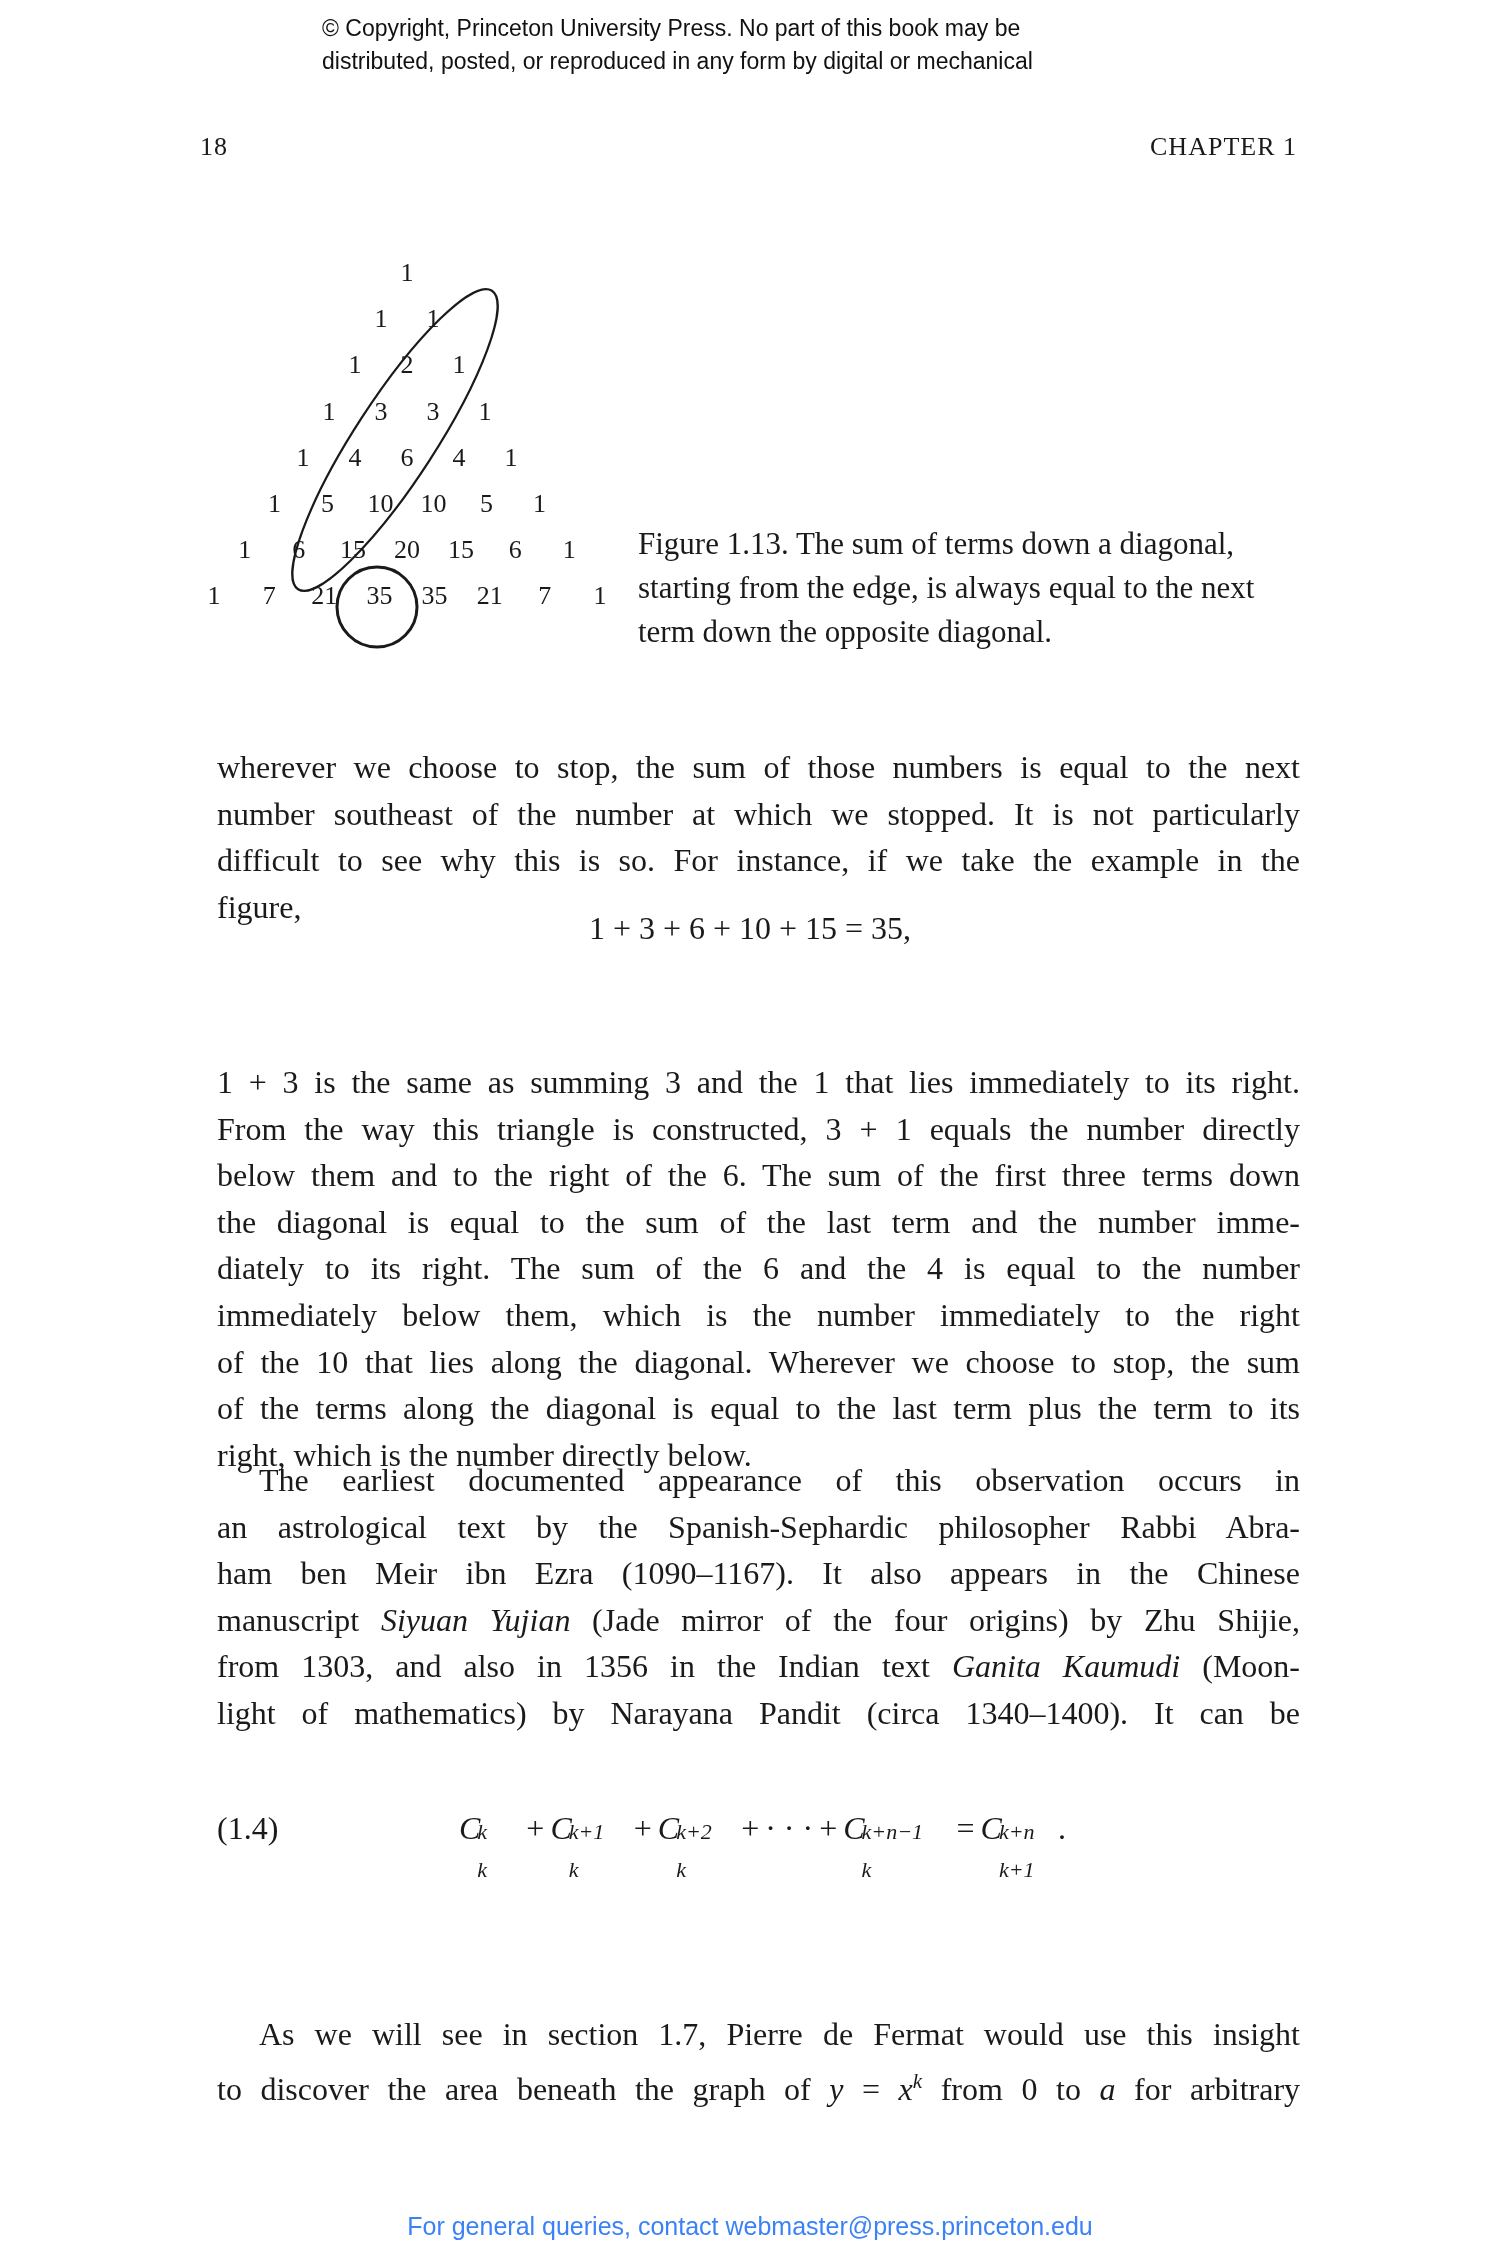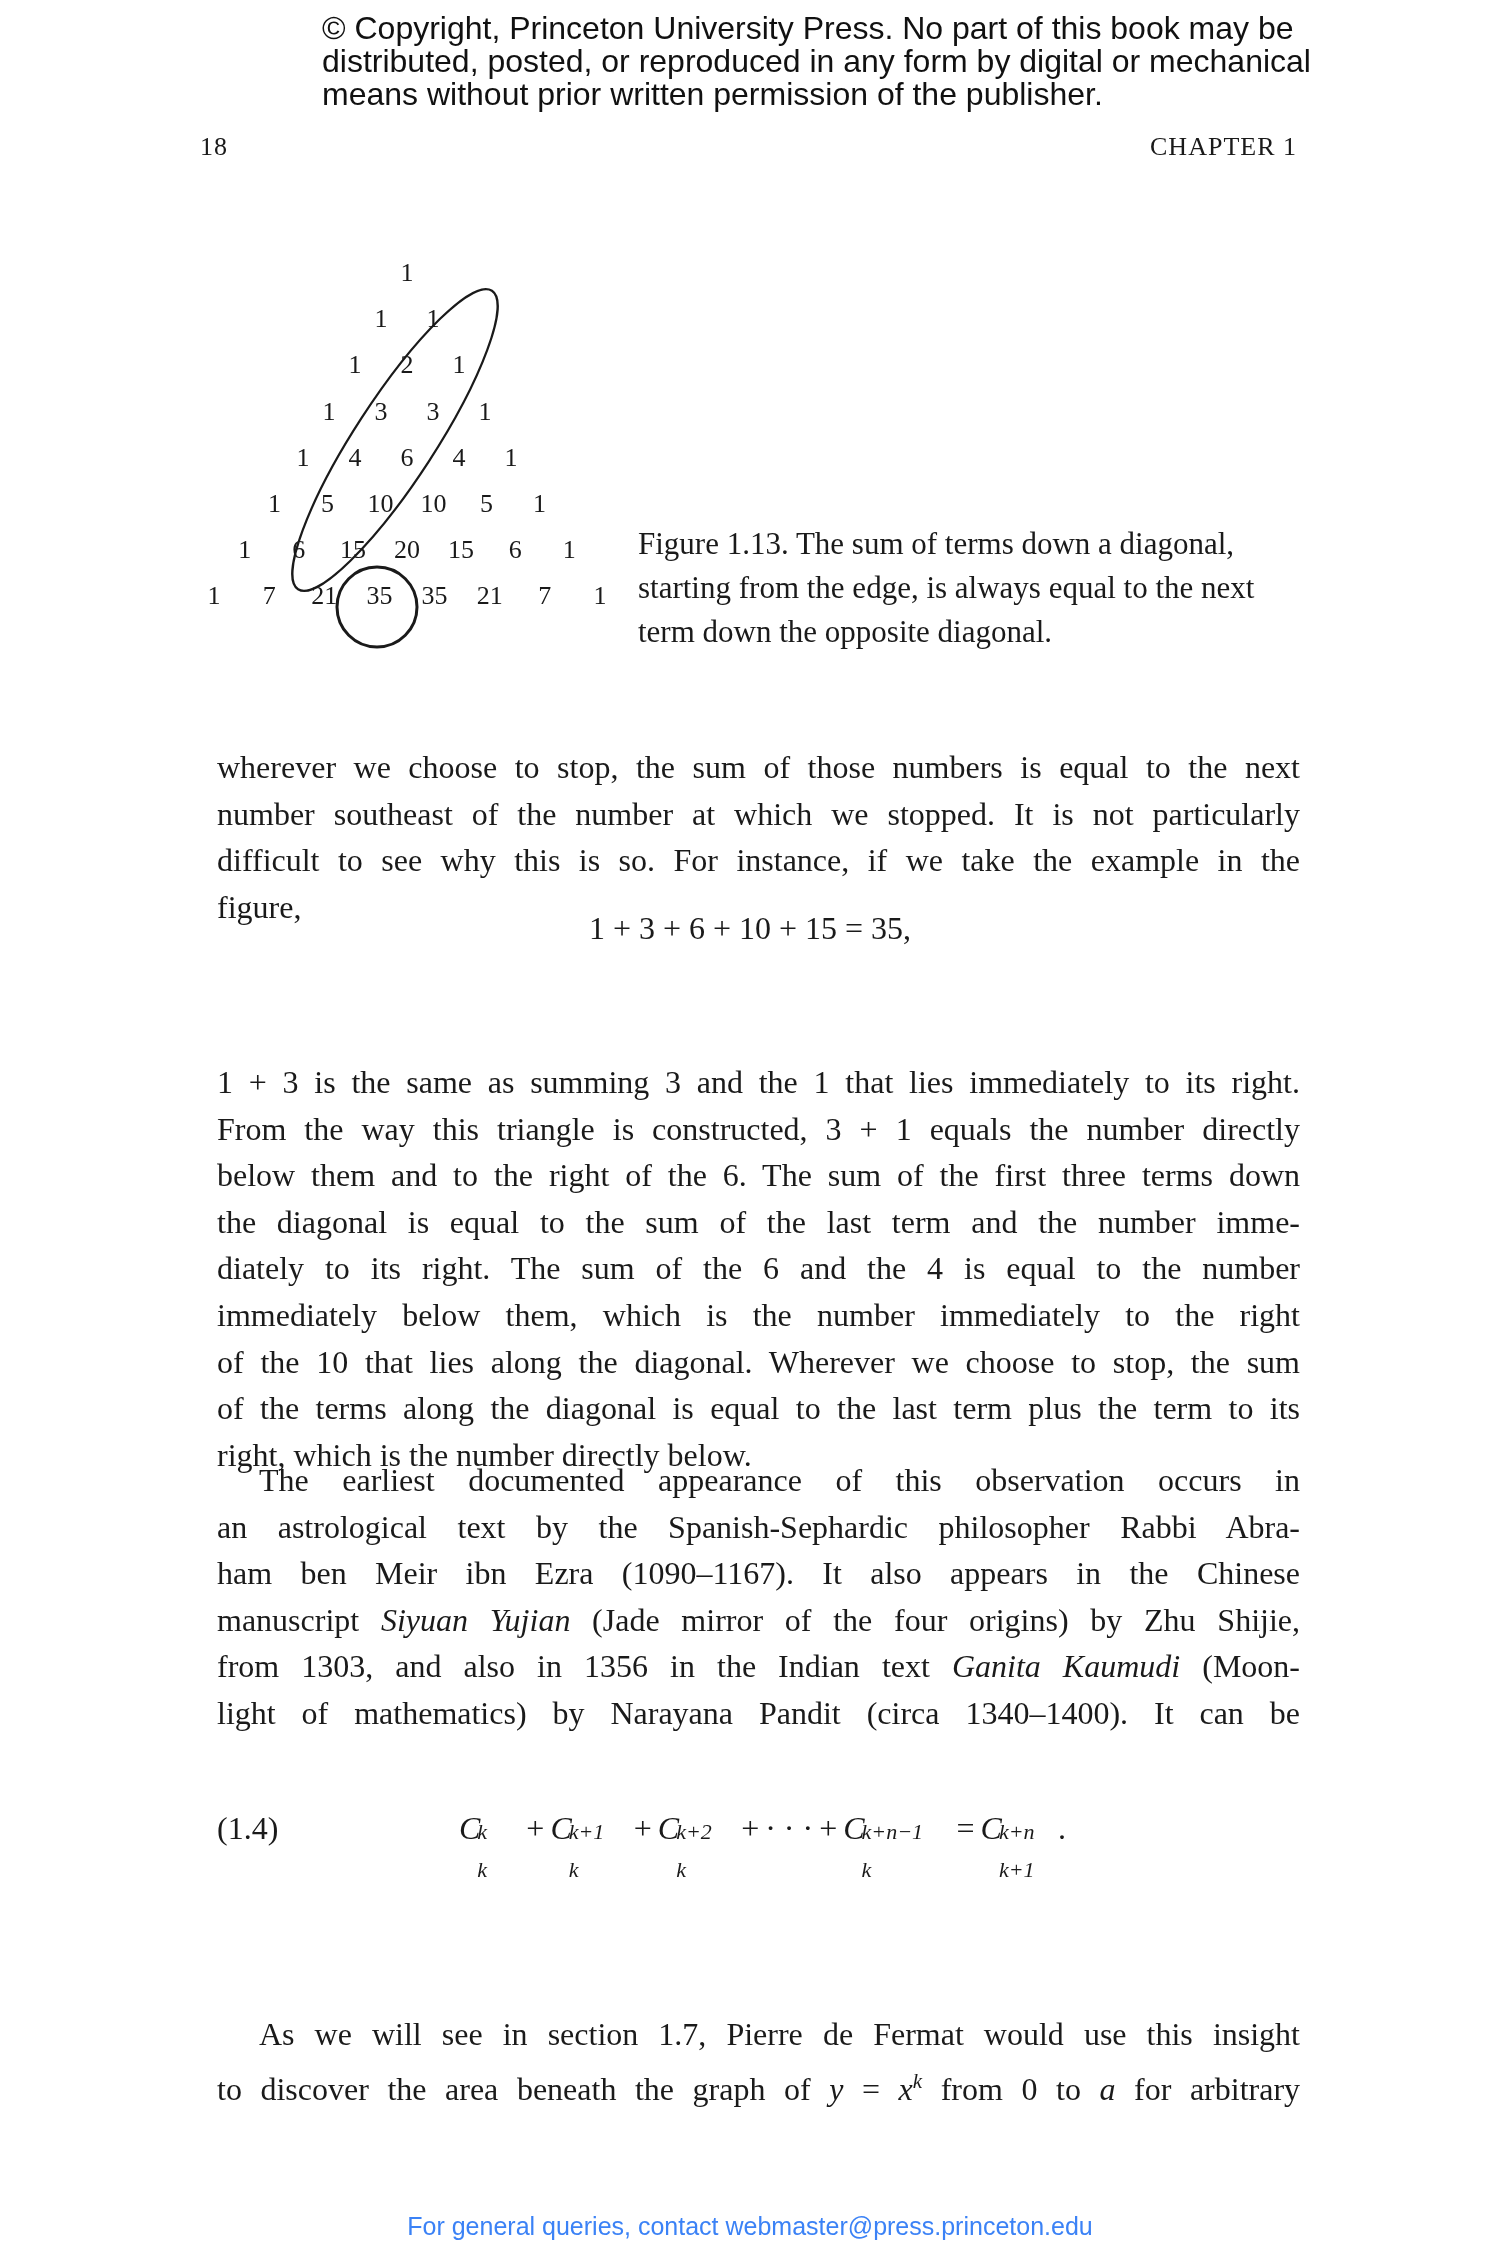--- a/index.html
+++ b/index.html
@@ -1,20 +1,20 @@
 <!DOCTYPE html>
 <html><head>
 <meta charset="utf-8">
 <style>
   html, body { margin:0; padding:0; background:#ffffff; }
   body { width:1500px; height:2265px; position:relative; overflow:hidden; color:#1a1a1a; }
   .sans { font-family:"Liberation Sans", "DejaVu Sans", sans-serif; }
   .serif { font-family:"Liberation Serif", "DejaVu Serif", serif; }
 
-  #copyright { position:absolute; left:322px; top:12px; font-size:32px; line-height:33px; color:#111; }
+  #copyright { position:absolute; left:322px; top:12px; font-size:23px; line-height:33px; color:#111; }
   #copyright div { white-space:nowrap; }
 
   #running-head { position:absolute; left:200px; top:132px; width:1097px; height:36px; font-size:26px; letter-spacing:1px; }
   #page-number { position:absolute; left:0; top:0; }
   #chapter-label { position:absolute; right:0; top:0; }
 
   #figure { position:absolute; left:0; top:0; width:1500px; height:700px; }
   #triangle-svg { position:absolute; left:0; top:0; }
   #triangle-svg text { font-family:"Liberation Serif", "DejaVu Serif", serif; font-size:26px; fill:#1a1a1a; }
 
@@ -44,21 +44,20 @@
   .ital { font-style:italic; }
 
   #footer { position:absolute; left:0; width:1500px; top:2212px; text-align:center; font-size:25px; color:#3b82f6; }
 </style>
 </head>
 <body>
 
 <div id="copyright" class="sans">
   <div>© Copyright, Princeton University Press. No part of this book may be</div>
   <div>distributed, posted, or reproduced in any form by digital or mechanical</div>
-  <div>means without prior written permission of the publisher.</div>
 </div>
 
 <div id="running-head" class="serif">
   <span id="page-number">18</span>
   <span id="chapter-label">CHAPTER 1</span>
 </div>
 
 <div id="figure">
   <svg id="triangle-svg" width="700" height="700">
     <g id="tri-numbers">

